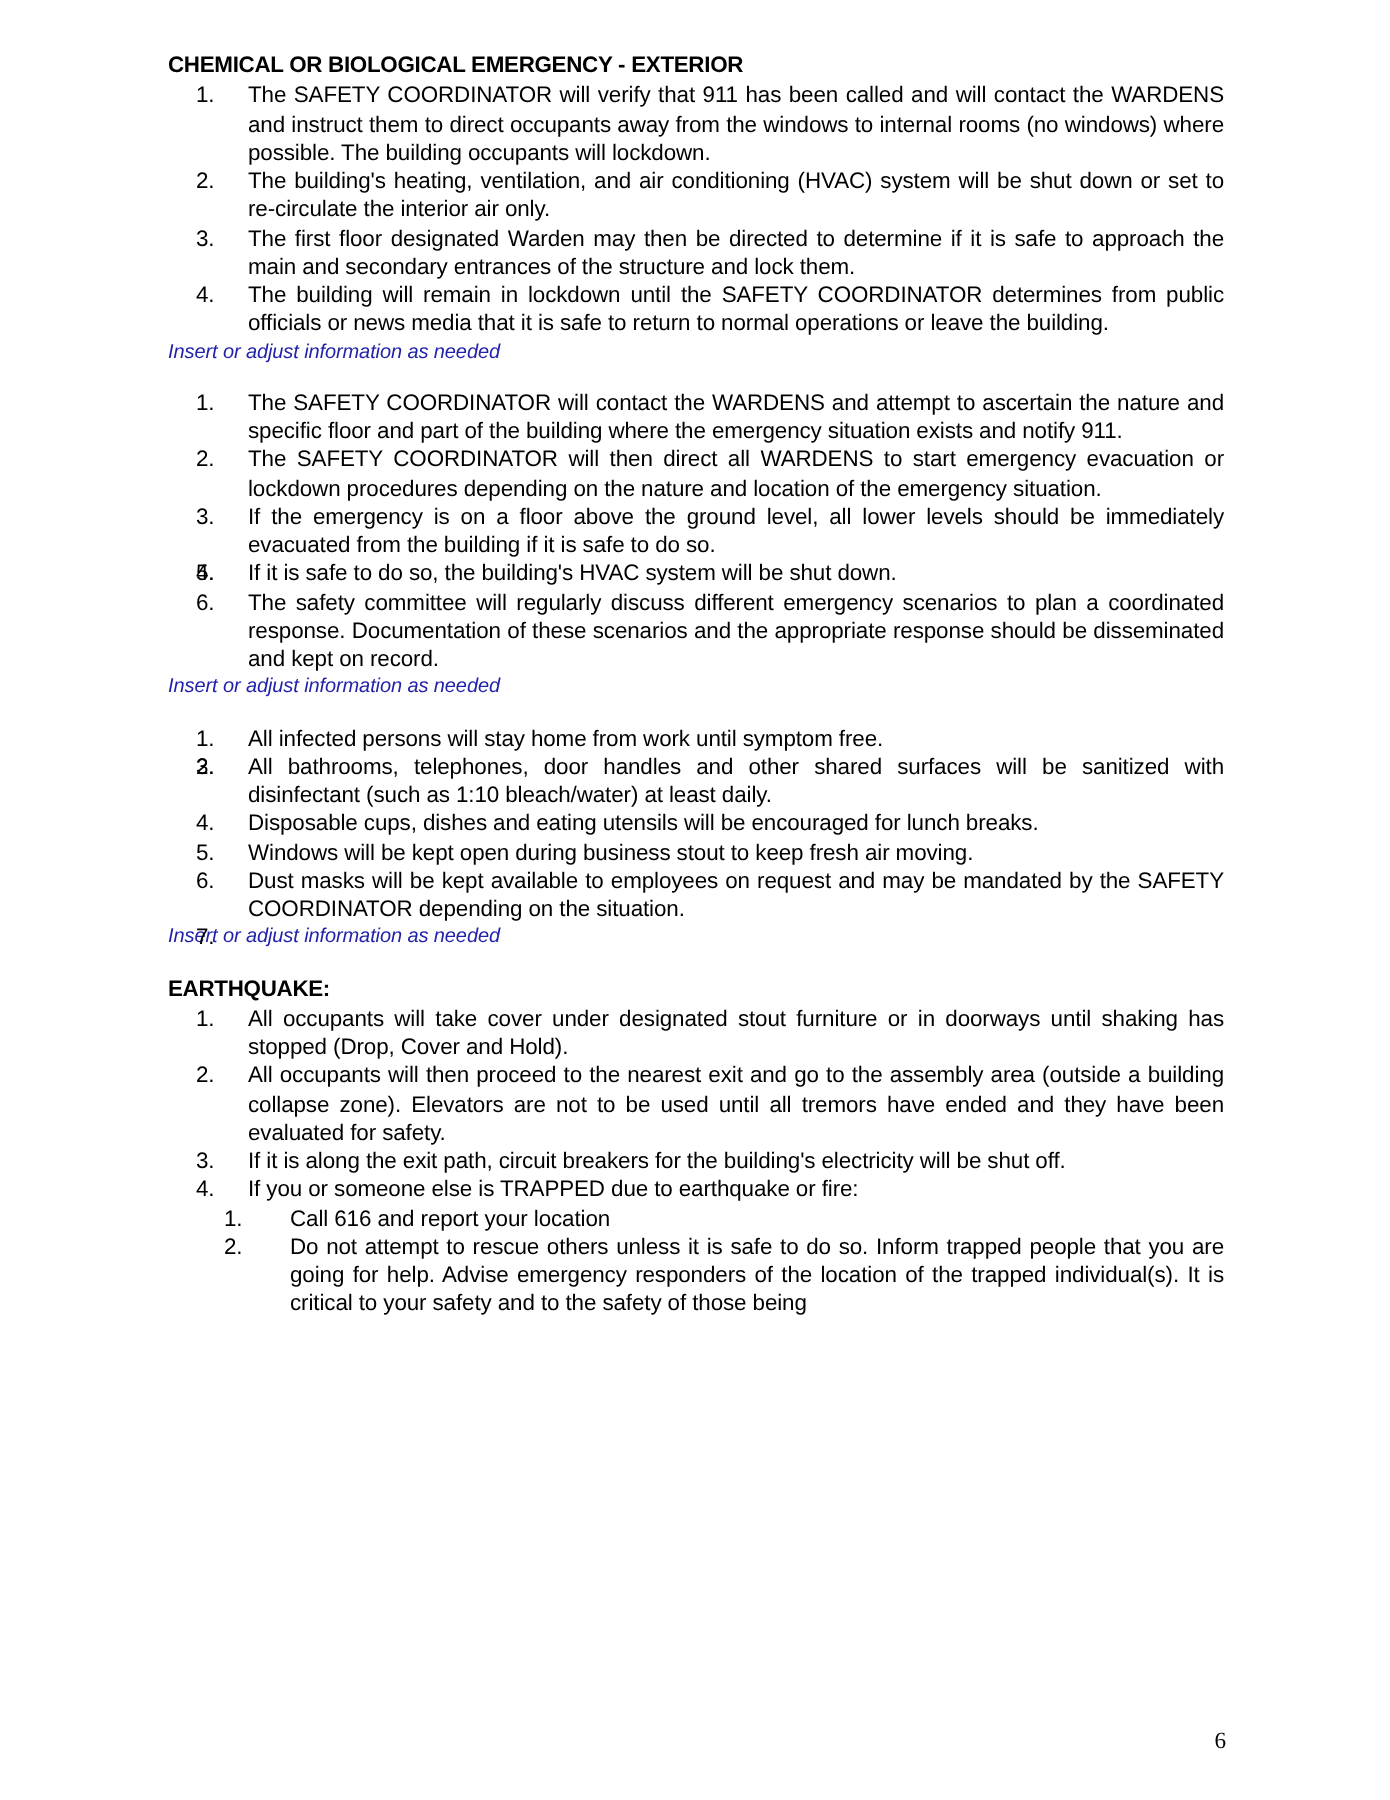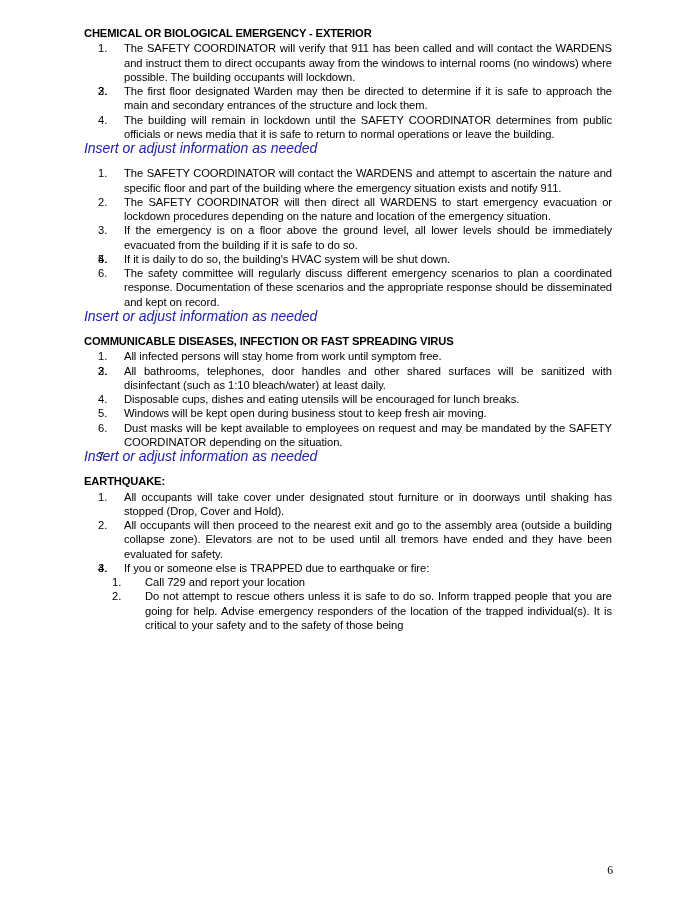--- a/index.html
+++ b/index.html
@@ -82,21 +82,21 @@
     text-align: left;
   }
   ol.lvl2 > li > .num {
     position: absolute;
     left: 28px;
     top: 0;
     font-size: 11.2px;
     line-height: 14.25px;
   }
   .note {
-    font-size: 14px;
+    font-size: 10px;
     line-height: 14.25px;
     font-style: italic;
     color: #2222aa;
     margin: 0;
     letter-spacing: -0.05px;
   }
   .gap {
     height: 11px;
   }
   .page-number {
@@ -110,61 +110,60 @@
 </style>
 </head>
 <body>
 
 <div class="page">
   <div class="content" id="body-root">
       <div class="section">
         <h2 class="heading">CHEMICAL OR BIOLOGICAL EMERGENCY - EXTERIOR</h2>
         <ol class="lvl1">
           <li class="list-item"><span class="num">1.</span><span>The SAFETY COORDINATOR will verify that 911 has been called and will contact the WARDENS and instruct them to direct occupants away from the windows to internal rooms (no windows) where possible. The building occupants will lockdown.</span></li>
-          <li class="list-item"><span class="num">2.</span></li>
+          <li class="list-item"><span class="num">2.</span><span>The building's heating, ventilation, and air conditioning (HVAC) system will be shut down or set to re-circulate the interior air only.</span></li>
           <li class="list-item"><span class="num">3.</span><span>The first floor designated Warden may then be directed to determine if it is safe to approach the main and secondary entrances of the structure and lock them.</span></li>
           <li class="list-item"><span class="num">4.</span><span>The building will remain in lockdown until the SAFETY COORDINATOR determines from public officials or news media that it is safe to return to normal operations or leave the building.</span></li>
         </ol>
         <p class="note">Insert or adjust information as needed</p>
       </div>
       <div class="gap"></div>
       <div class="section">
         <ol class="lvl1">
           <li class="list-item"><span class="num">1.</span><span>The SAFETY COORDINATOR will contact the WARDENS and attempt to ascertain the nature and specific floor and part of the building where the emergency situation exists and notify 911.</span></li>
           <li class="list-item"><span class="num">2.</span><span>The SAFETY COORDINATOR will then direct all WARDENS to start emergency evacuation or lockdown procedures depending on the nature and location of the emergency situation.</span></li>
           <li class="list-item"><span class="num">3.</span><span>If the emergency is on a floor above the ground level, all lower levels should be immediately evacuated from the building if it is safe to do so.</span></li>
           <li class="list-item single"><span class="num">4.</span></li>
-          <li class="list-item single"><span class="num">5.</span><span>If it is daily to do so, the building's HVAC system will be shut down.</span></li>
+          <li class="list-item single"><span class="num">5.</span><span>If it is safe to do so, the building's HVAC system will be shut down.</span></li>
           <li class="list-item"><span class="num">6.</span><span>The safety committee will regularly discuss different emergency scenarios to plan a coordinated response. Documentation of these scenarios and the appropriate response should be disseminated and kept on record.</span></li>
         </ol>
         <p class="note">Insert or adjust information as needed</p>
       </div>
       <div class="gap"></div>
       <div class="section">
-        <h2 class="heading">COMMUNICABLE DISEASES, INFECTION OR FAST SPREADING VIRUS</h2>
         <ol class="lvl1">
           <li class="list-item single"><span class="num">1.</span><span>All infected persons will stay home from work until symptom free.</span></li>
           <li class="list-item"><span class="num">2.</span></li>
           <li class="list-item"><span class="num">3.</span><span>All bathrooms, telephones, door handles and other shared surfaces will be sanitized with disinfectant (such as 1:10 bleach/water) at least daily.</span></li>
           <li class="list-item single"><span class="num">4.</span><span>Disposable cups, dishes and eating utensils will be encouraged for lunch breaks.</span></li>
           <li class="list-item single"><span class="num">5.</span><span>Windows will be kept open during business stout to keep fresh air moving.</span></li>
           <li class="list-item"><span class="num">6.</span><span>Dust masks will be kept available to employees on request and may be mandated by the SAFETY COORDINATOR depending on the situation.</span></li>
           <li class="list-item"><span class="num">7.</span></li>
         </ol>
         <p class="note">Insert or adjust information as needed</p>
       </div>
       <div class="gap"></div>
       <div class="section">
         <h2 class="heading">EARTHQUAKE:</h2>
         <ol class="lvl1">
           <li class="list-item"><span class="num">1.</span><span>All occupants will take cover under designated stout furniture or in doorways until shaking has stopped (Drop, Cover and Hold).</span></li>
           <li class="list-item"><span class="num">2.</span><span>All occupants will then proceed to the nearest exit and go to the assembly area (outside a building collapse zone). Elevators are not to be used until all tremors have ended and they have been evaluated for safety.</span></li>
-          <li class="list-item single"><span class="num">3.</span></li>
+          <li class="list-item single"><span class="num">3.</span><span>If it is along the exit path, circuit breakers for the building's electricity will be shut off.</span></li>
           <li class="list-item single"><span class="num">4.</span><span>If you or someone else is TRAPPED due to earthquake or fire:</span></li>
           <ol class="lvl2">
-            <li class="sub-list-item single"><span class="num">1.</span><span>Call 729 and report your location</span></li>
+            <li class="sub-list-item single"><span class="num">1.</span><span>Call 616 and report your location</span></li>
             <li class="sub-list-item"><span class="num">2.</span><span>Do not attempt to rescue others unless it is safe to do so. Inform trapped people that you are going for help. Advise emergency responders of the location of the trapped individual(s). It is critical to your safety and to the safety of those being</span></li>
           </ol>
         </ol>
       </div>
     </div>
   <div class="page-number">6</div>
 </div>
 
 </body></html>

